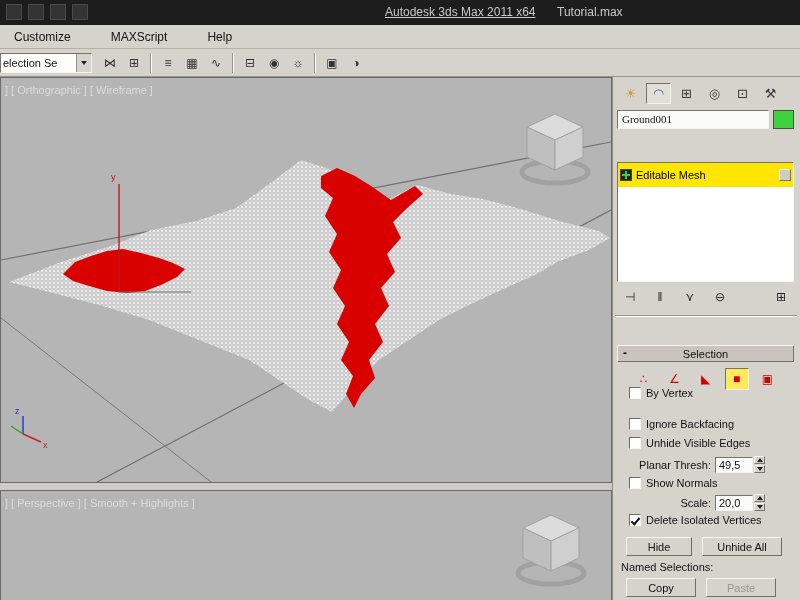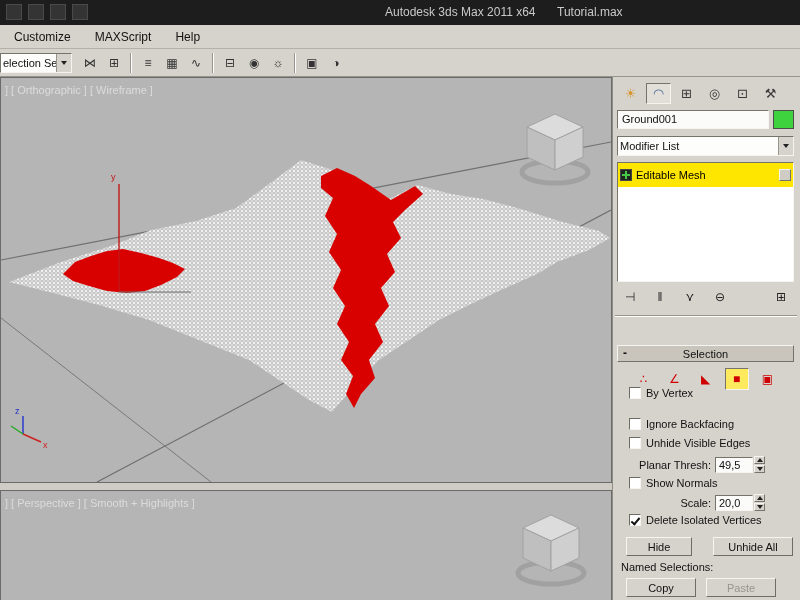--- a/index.html
+++ b/index.html
@@ -8,34 +8,34 @@
     width:800px; height:600px; overflow:hidden;
     font-family:"Liberation Sans","DejaVu Sans",sans-serif;
     background:#d6d3cc; color:#111;
   }
   .app { position:relative; width:800px; height:600px; }
 
   
   .title-bar { position:absolute; left:0; top:0; width:800px; height:25px; background:#1d1d1d; }
   .qat { position:absolute; left:6px; top:4px; display:flex; gap:6px; }
   .qat-btn { width:16px; height:16px; background:#343434; border:1px solid #4a4a4a; }
-  .app-title { position:absolute; left:385px; top:5px; font-size:12px; color:#c9c9c9; white-space:nowrap; }
+  .app-title { position:absolute; left:385px; top:5px; font-size:12px; color:#c9c9c9; white-space:nowrap;text-decoration:underline; }
   .doc-title { position:absolute; left:557px; top:5px; font-size:12px; color:#c9c9c9; white-space:nowrap; }
 
   
   .menu-bar { position:absolute; left:0; top:25px; width:800px; height:24px; background:#d6d3cc;
-    border-bottom:1px solid #b3b0a8; display:flex; align-items:center; padding-left:14px; gap:24px; }
+    border-bottom:1px solid #b3b0a8; display:flex; align-items:center; padding-left:14px; gap:40px; }
   .menu-item { font-size:12px; color:#111; cursor:default; }
 
   
   .toolbar { position:absolute; left:0; top:49px; width:800px; height:28px; background:#d6d3cc;
     border-bottom:1px solid #97948c; display:flex; align-items:center; }
   .combo { height:20px; background:#fdfdfb; border:1px solid; border-color:#76736b #f5f4f1 #f5f4f1 #76736b;
     display:flex; align-items:center; }
-  .combo-sel { width:72px; margin-right:6px; }
+  .combo-sel { width:92px; margin-right:6px; }
   .combo-text { font-size:11px; padding:0 2px; white-space:nowrap; overflow:hidden; flex:1; }
   .combo-btn { width:15px; height:100%; background:#d6d3cc; border-left:1px solid #97948c;
     display:flex; align-items:center; justify-content:center; }
   .arr-down { width:0; height:0; border-left:3px solid transparent; border-right:3px solid transparent; border-top:4px solid #222; }
   .tb-btn { width:22px; height:22px; display:flex; align-items:center; justify-content:center;
     font-size:12px; color:#333; margin:0 1px; }
   .tb-sep { width:2px; height:20px; border-left:1px solid #97948c; border-right:1px solid #ffffff; margin:0 4px; }
 
   
   .workspace { position:absolute; left:0; top:77px; width:800px; height:523px; }
@@ -53,21 +53,21 @@
   .command-panel { position:absolute; left:612px; top:0; width:188px; height:523px;
     background:#d6d3cc; border-left:1px solid #8f8c84; }
   .cp-tabs { position:absolute; left:5px; top:6px; display:flex; gap:3px; }
   .cp-tab { width:25px; height:21px; display:flex; align-items:center; justify-content:center;
     font-size:13px; color:#3a3a3a; border:1px solid transparent; }
   .cp-tab.active { background:#e2dfd8; border-style:solid; border-color:#76736b #f5f4f1 #f5f4f1 #76736b; }
   .tab-create { color:#d9952b; }
   .tab-modify { color:#4a6f96; }
 
   .obj-name-field { position:absolute; left:4px; top:33px; width:152px; height:19px; background:#fbfbf9;
-    border:1px solid; border-color:#76736b #f5f4f1 #f5f4f1 #76736b; font-size:11px; line-height:17px; padding-left:4px; }
+    border:1px solid; border-color:#76736b #f5f4f1 #f5f4f1 #76736b; font-size:11px; line-height:17px; padding-left:4px;font-family:Liberation Serif, serif; }
   .obj-color-swatch { position:absolute; left:160px; top:33px; width:21px; height:19px;
     background:#3fd23f; border:1px solid #4d4d4d; }
 
   .mod-combo { position:absolute; left:4px; top:59px; width:177px; height:20px; }
 
   .stack-list { position:absolute; left:4px; top:85px; width:177px; height:120px; background:#ffffff;
     border:1px solid; border-color:#76736b #f5f4f1 #f5f4f1 #76736b; }
   .stack-row { height:17px; background:#ffe600; display:flex; align-items:center; padding:12px 2px; gap:4px; }
   .stack-mod-icon { width:12px; height:12px; background-color:#20251f;
     background-image:linear-gradient(#45c945,#45c945),linear-gradient(#45c945,#45c945);
@@ -103,21 +103,21 @@
   .row-planar { left:18px; top:379px; } .row-scale { left:18px; top:417px; }
   .num-label { width:80px; text-align:right; }
   .num-field { width:38px; height:16px; background:#fbfbf9; border:1px solid;
     border-color:#76736b #f5f4f1 #f5f4f1 #76736b; font-size:11px; line-height:14px; padding-left:3px; margin-left:4px; }
   .spinner { display:flex; flex-direction:column; gap:1px; margin-left:1px; }
   .spin-btn { width:11px; height:8px; background:#d6d3cc; border:1px solid;
     border-color:#f5f4f1 #76736b #76736b #f5f4f1; display:flex; align-items:center; justify-content:center; }
   .tri-up { width:0; height:0; border-left:3px solid transparent; border-right:3px solid transparent; border-bottom:4px solid #222; }
   .tri-dn { width:0; height:0; border-left:3px solid transparent; border-right:3px solid transparent; border-top:4px solid #222; }
 
-  .btn-row1 { position:absolute; left:13px; top:460px; display:flex; gap:21px; }
+  .btn-row1 { position:absolute; left:13px; top:460px; display:flex; gap:10px; }
   .btn-row2 { position:absolute; left:13px; top:501px; display:flex; gap:10px; }
   .push { height:19px; background:#d6d3cc; border:1px solid; border-color:#f6f5f2 #6f6c64 #6f6c64 #f6f5f2;
     font-size:11px; display:flex; align-items:center; justify-content:center; }
   .btn-hide { width:66px; } .btn-unhide { width:80px; }
   .btn-copy { width:70px; } .btn-paste { width:70px; color:#98958c; }
   .named-label { position:absolute; left:8px; top:484px; font-size:11px; }
 </style>
 </head>
 <body>
 
@@ -228,26 +228,20 @@
         <span class="cp-tab tab-modify active">◠</span>
         <span class="cp-tab">⊞</span>
         <span class="cp-tab">◎</span>
         <span class="cp-tab">⊡</span>
         <span class="cp-tab">⚒</span>
       </div>
 
       <div class="obj-name-field">Ground001</div>
       <div class="obj-color-swatch"></div>
 
-      <div class="combo mod-combo">
-        <span class="combo-text">Modifier List</span>
-        <span class="combo-btn">
-            <span class="arr-down"></span>
-          </span>
-      </div>
 
       <div class="stack-list">
         <div class="stack-row">
           <span class="stack-mod-icon"></span>
           <span class="stack-label">Editable Mesh</span>
           <span class="stack-box"></span>
         </div>
       </div>
 
       <div class="stack-tools">

